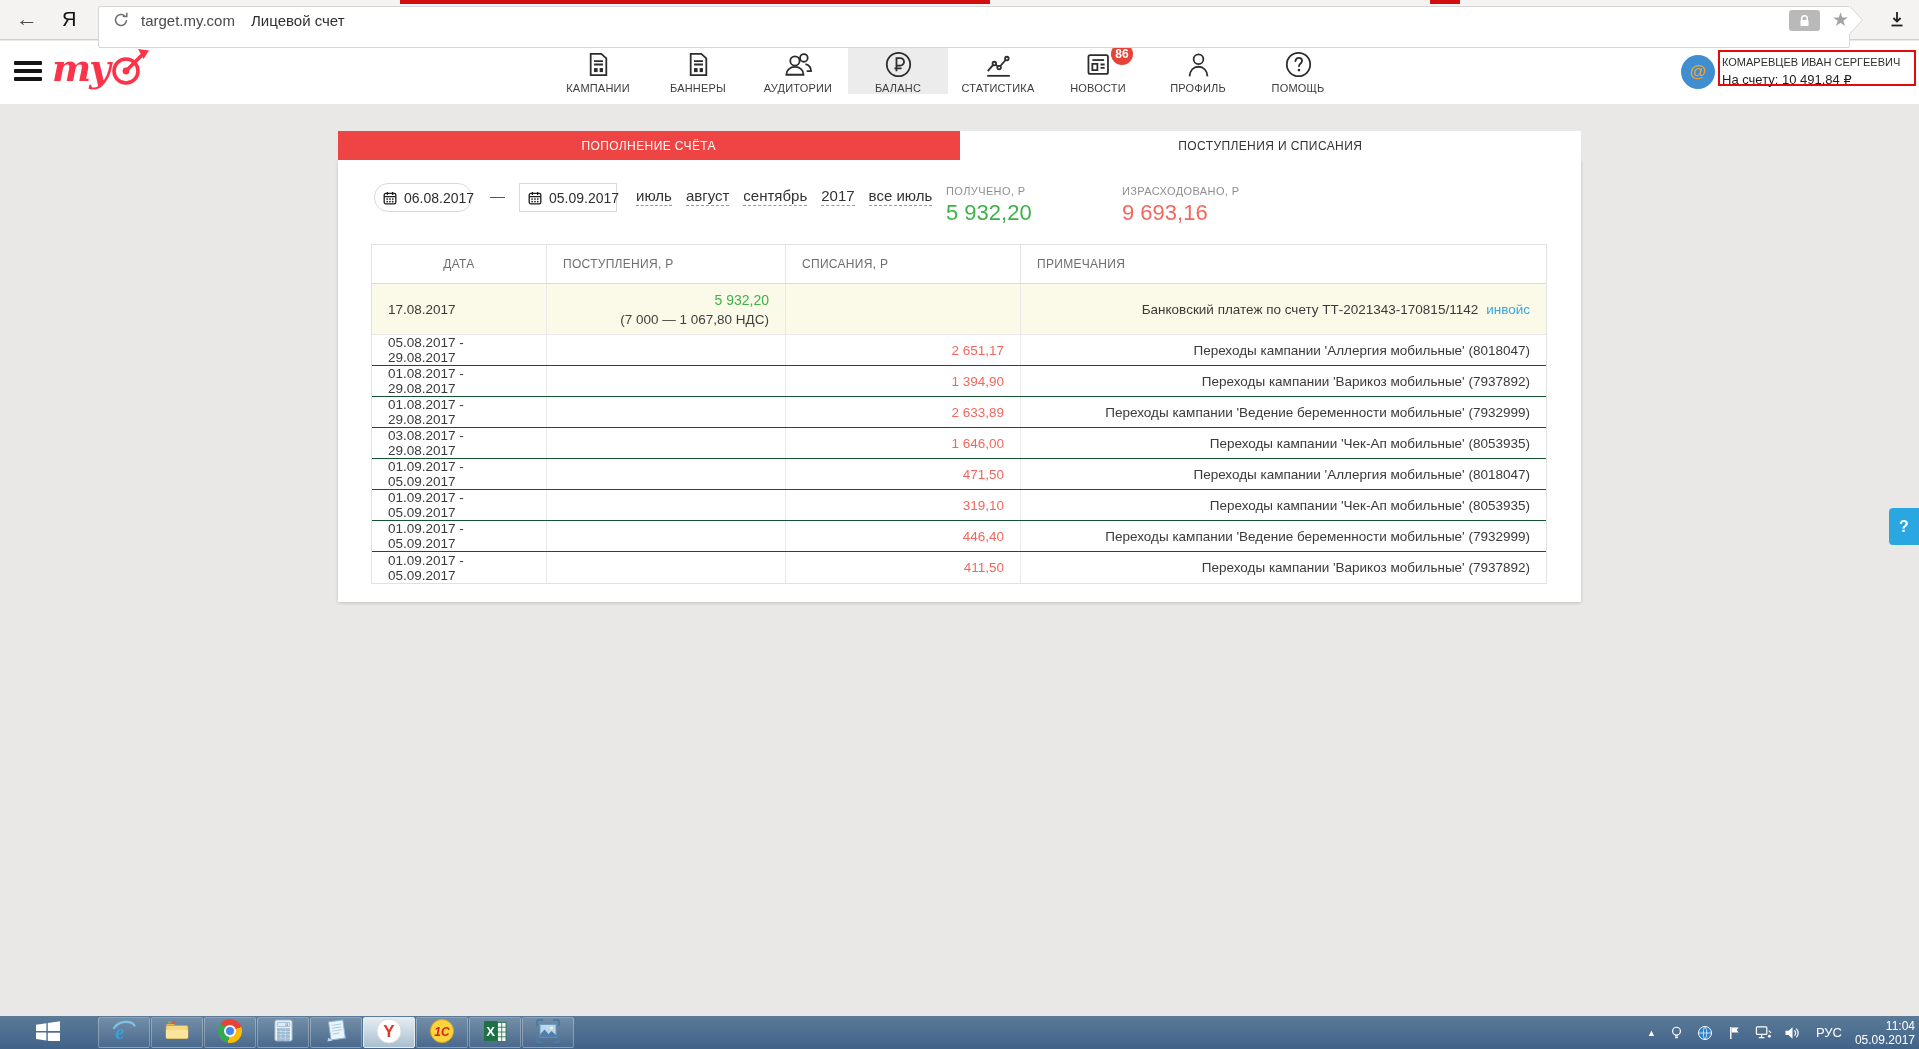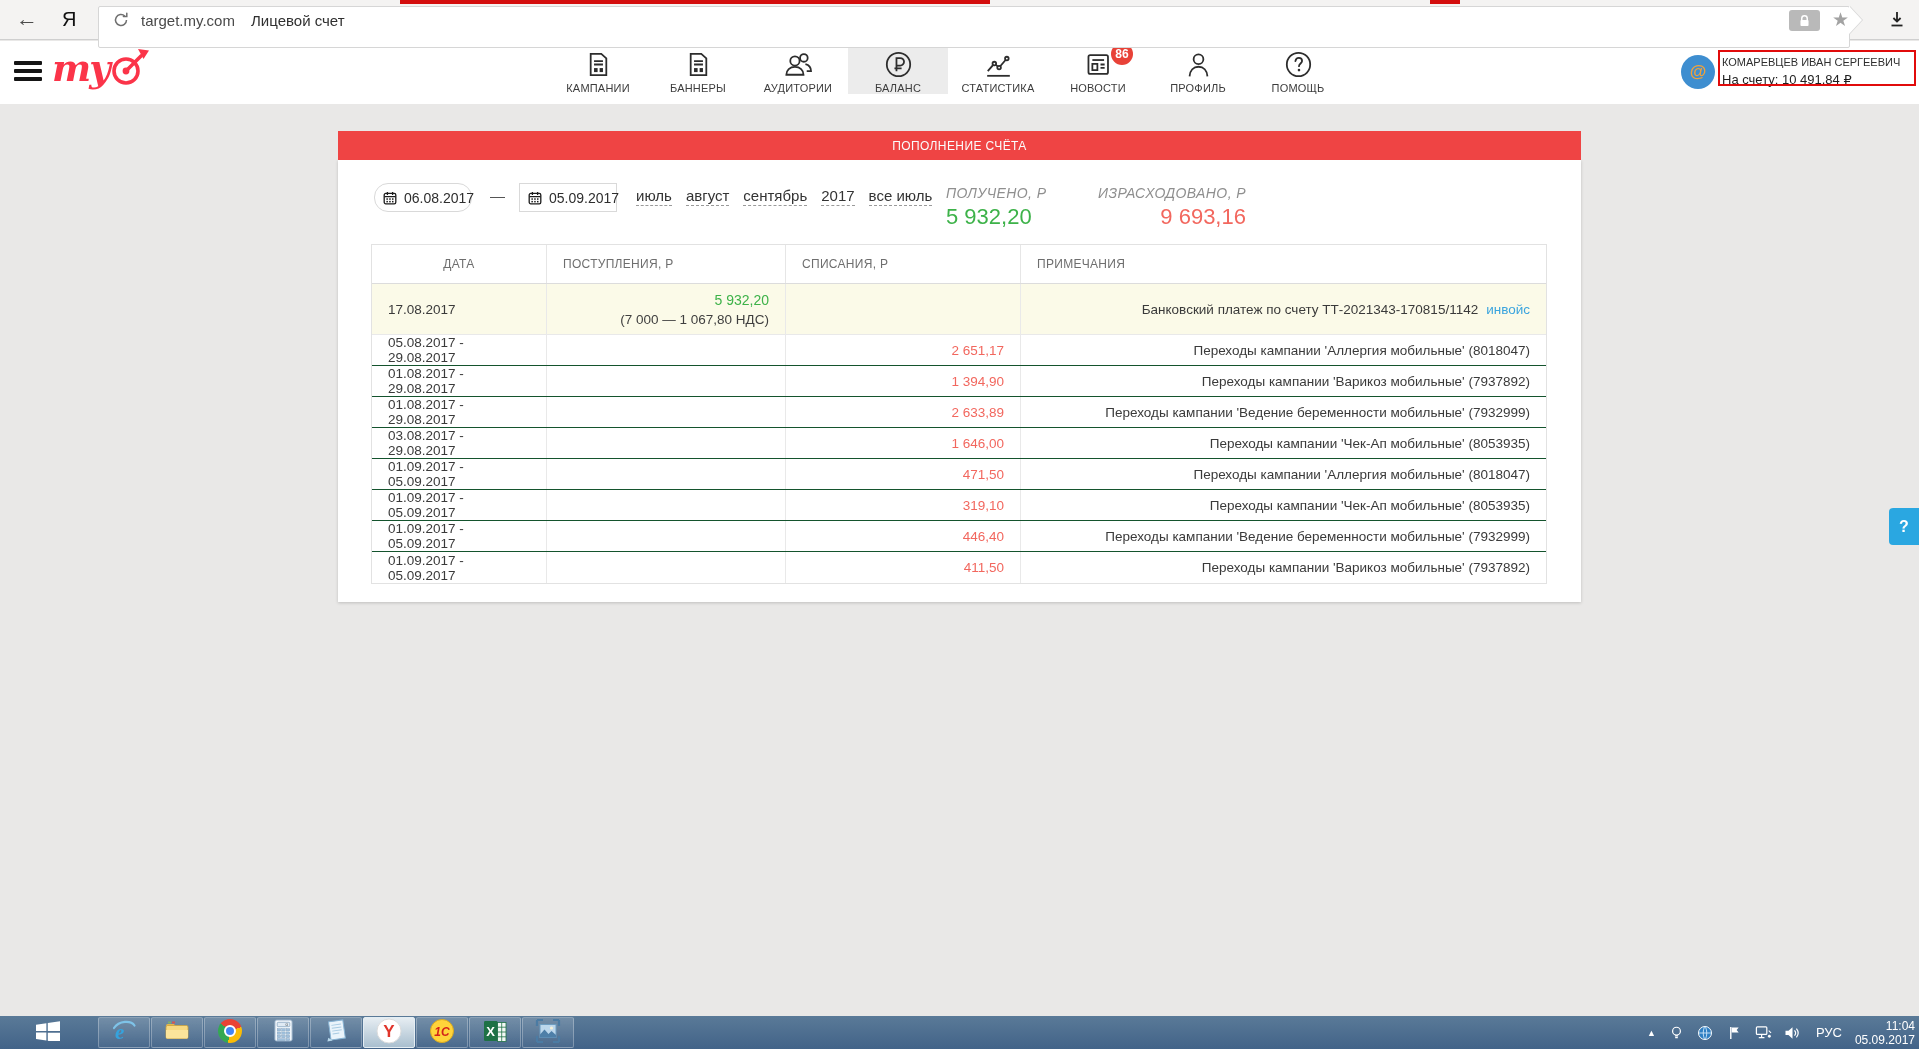--- a/index.html
+++ b/index.html
@@ -51,22 +51,22 @@
 
   .date-box { position:absolute; top:23px; width:98px; height:29px; border:1px solid #d9d9d9; background:#fff; display:flex; align-items:center; padding-left:8px; font-size:14px; color:#2e2e2e; cursor:pointer; }
   .date-box .cal { margin-right:7px; display:flex; }
   .date-box.from { left:36px;border-radius:14px; }
   .date-box.to { left:181px; }
   .date-sep { position:absolute; left:152px; top:27px; color:#555; font-size:15px; }
   .quick-links { position:absolute; left:298px; top:27px; display:flex; gap:14px; }
   .qlink { font-size:15px; color:#333; border-bottom:1px dashed #9a9a9a; padding-bottom:1px; cursor:pointer; white-space:nowrap; }
   .sum { position:absolute; top:25px; }
   .sum.received { left:608px; }
-  .sum.spent { left:760px;text-align:right; }
-  .sum-label { font-size:14px; color:#8f8f8f; letter-spacing:0.4px; white-space:nowrap;font-style:italic; }
+  .sum.spent { left:784px; }
+  .sum-label { font-size:11px; color:#8f8f8f; letter-spacing:0.4px; white-space:nowrap; }
   .sum-value { font-size:22px; margin-top:3px; }
   .sum-value.green { color:#3db249; }
   .sum-value.redv { color:#f2675e; }
 
   .ttable { position:absolute; left:33px; top:84px; width:1176px; border:1px solid #e2e2e2; background:#fff; }
   .thead, .trow { display:grid; grid-template-columns:175px 239px 235px 1fr; }
   .thead { border-bottom:1px solid #dcdcdc; }
   .th { height:38px; line-height:38px; font-size:12px; color:#6e6e6e; letter-spacing:0.3px; border-right:1px solid #e6e6e6; padding:0 16px; white-space:nowrap; }
   .th.c0 { text-align:center; }
   .th:last-child { border-right:none; }
@@ -244,20 +244,21 @@
       <div class="user-text">
         <div class="user-name">КОМАРЕВЦЕВ ИВАН СЕРГЕЕВИЧ</div>
         <div class="user-balance">На счету: 10 491,84 ₽</div>
       </div>
     </div>
     <div class="annotation-box"></div>
   </div>
 
   <div class="tab-bar">
       <div class="tab">ПОПОЛНЕНИЕ СЧЁТА</div>
+      <div class="tab active">ПОСТУПЛЕНИЯ И СПИСАНИЯ</div>
     </div>
 
   <div class="card">
     <div class="date-box from">
       <span class="cal">
           <svg width="14" height="14" viewBox="0 0 14 14" fill="none" stroke="#1c1c1c" stroke-width="1.3">
             <rect x="1.2" y="2.4" width="11.6" height="10.4" rx="1.6"></rect>
             <path d="M4.4 1v3M9.6 1v3M1.5 5.6h11"></path>
             <g fill="#1c1c1c" stroke="none">
               <rect x="3.4" y="7.3" width="1.5" height="1.5"></rect>

